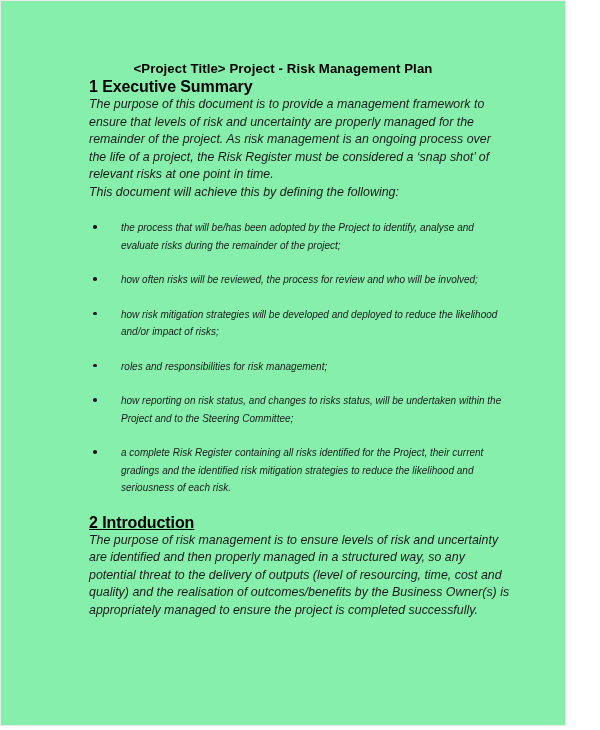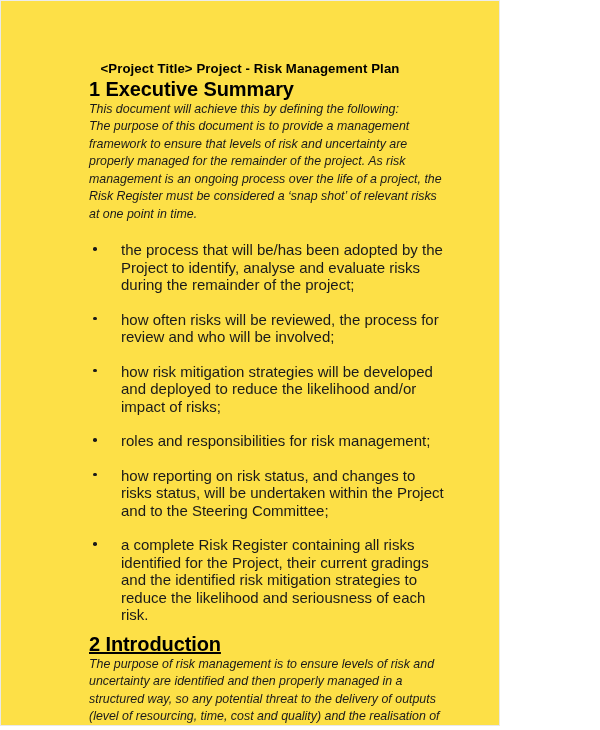--- a/index.html
+++ b/index.html
@@ -10,23 +10,23 @@
   body {
     width: 600px;
     height: 730px;
     font-family: "Liberation Sans", sans-serif;
     -webkit-font-smoothing: antialiased;
   }
 
   .page {
     position: relative;
     box-sizing: border-box;
-    width: 500px;
+    width: 566px;
     height: 726px;
-    background: #fde047;
+    background: #86efac;
     border: 1px solid #e9e9e9;
     border-top: 1px solid #ececec;
     overflow: hidden;
   }
 
   .doc-title {
     text-align: center;
     font-size: 13.2px;
     font-weight: bold;
     color: #000000;
@@ -34,21 +34,21 @@
     padding-top: 60px;
     line-height: 1.2;
   }
 
   .content {
     padding-left: 88px;
     padding-right: 55px;
   }
 
   h2.section-heading {
-    font-size: 20px;
+    font-size: 16px;
     font-weight: bold;
     color: #000000;
     margin: 0;
     line-height: 1.2;
     letter-spacing: -0.1px;
   }
 
   .sec1-heading { margin-top: 37px; }
   .sec2-heading { margin-top: 34px; text-decoration: underline; }
 
@@ -69,27 +69,28 @@
     list-style: none;
     margin: 0;
     padding: 0;
     margin-top: 18px;
   }
 
   ul.bullet-list li {
     position: relative;
     padding-left: 32px;
     margin-bottom: 17px;
-    font-size: 15px;
+    font-size: 10px;
+    font-style: italic;
     color: #1a1a1a;
     line-height: 17.5px;
   }
 
   ul.bullet-list li:last-child {
-    margin-bottom: 8px;
+    margin-bottom: 16px;
   }
 
   ul.bullet-list li .bullet-dot {
     position: absolute;
     left: 4px;
     top: 6px;
     width: 3.5px;
     height: 3.5px;
     background: #1a1a1a;
     border-radius: 50%;
@@ -99,23 +100,23 @@
 <body>
 
 <div class="page">
 
   <div class="doc-title">&lt;Project Title&gt; Project - Risk Management Plan</div>
 
   <div class="content">
 
     <h2 class="section-heading sec1-heading">1  Executive Summary</h2>
 
+    <p class="body-para para-intro">The purpose of this document is to provide a management framework to ensure that levels of risk and uncertainty are properly managed for the remainder of the project. As risk management is an ongoing process over the life of a project, the Risk Register must be considered a ‘snap shot’ of relevant risks at one point in time.</p>
+
     <p class="body-para para-lead">This document will achieve this by defining the following:</p>
-
-    <p class="body-para para-intro">The purpose of this document is to provide a management framework to ensure that levels of risk and uncertainty are properly managed for the remainder of the project. As risk management is an ongoing process over the life of a project, the Risk Register must be considered a ‘snap shot’ of relevant risks at one point in time.</p>
 
     <ul class="bullet-list">
       <li>
         <span class="bullet-dot"></span>
         <span>the process that will be/has been adopted by the Project to identify, analyse and evaluate risks during the remainder of the project;</span>
       </li>
       <li>
         <span class="bullet-dot"></span>
         <span>how often risks will be reviewed, the process for review and who will be involved;</span>
       </li>

